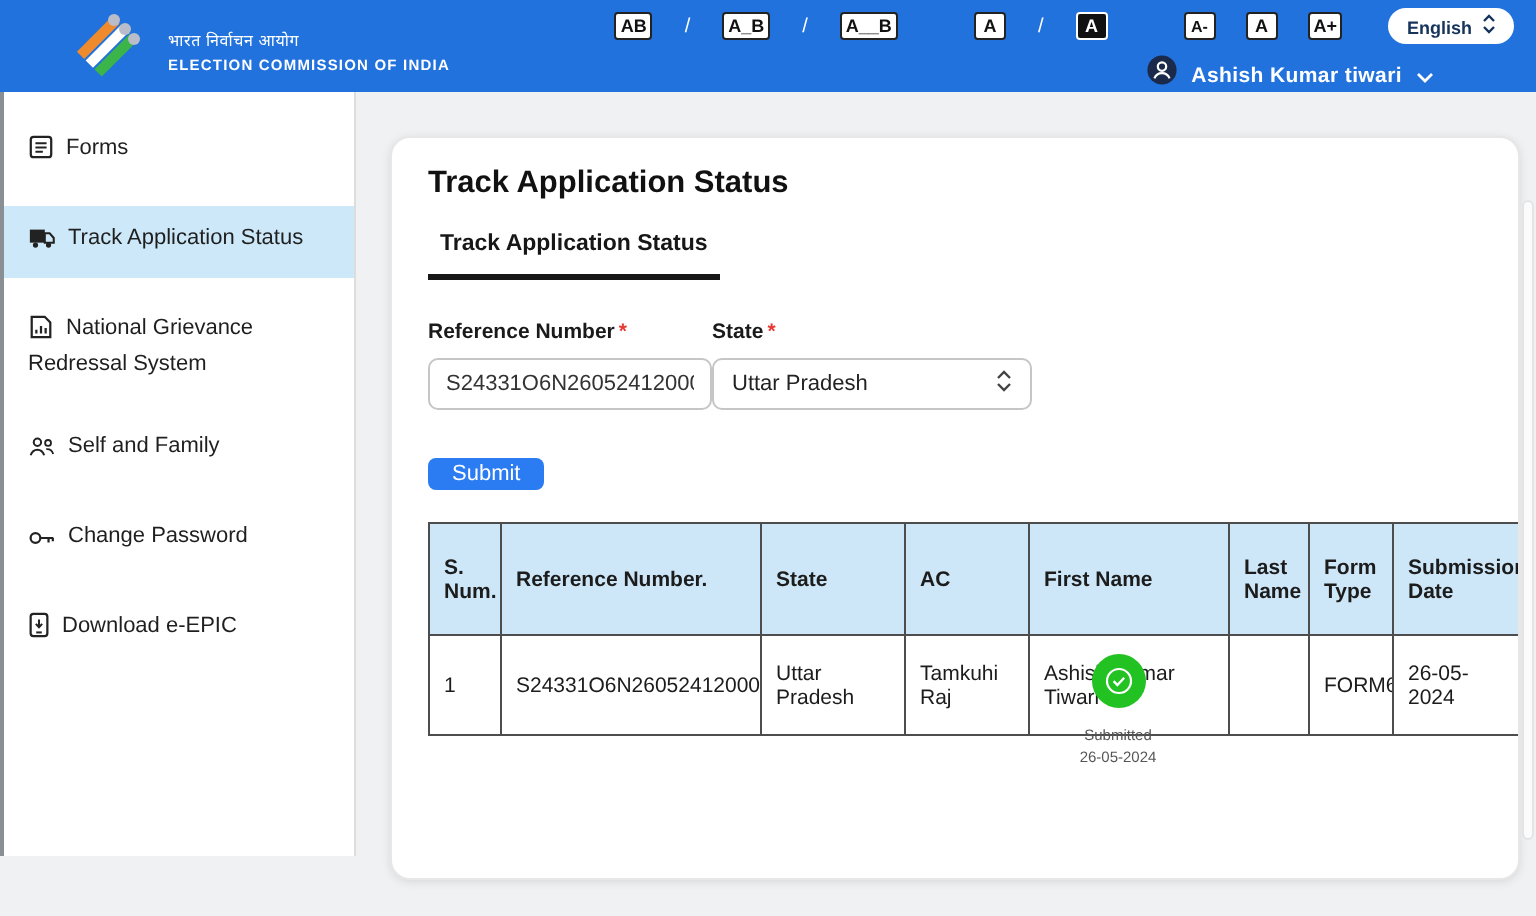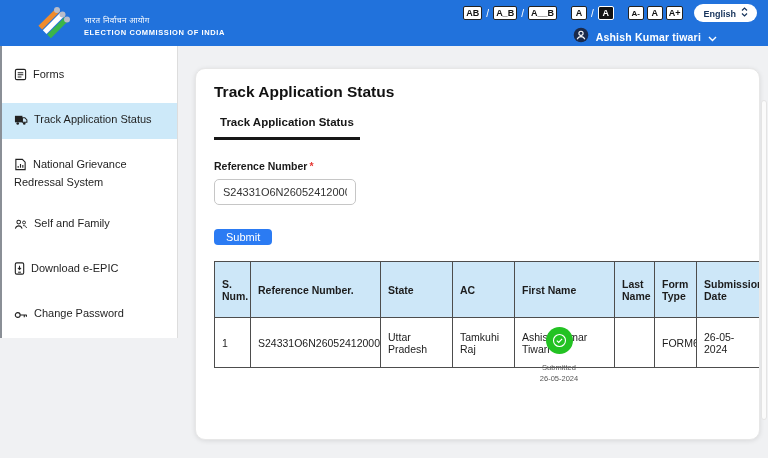--- a/index.html
+++ b/index.html
@@ -9,35 +9,35 @@
   
   .topbar { position:absolute; top:0; left:0; width:768px; height:46px; background:#2172dc; color:#fff; }
   .brand { position:absolute; left:36px; top:5px; display:flex; align-items:center; }
   .brand-text { margin-left:12px; }
   .brand-text .hi { font-size:8px; letter-spacing:.3px; }
   .brand-text .en { font-size:7.5px; font-weight:bold; letter-spacing:.6px; margin-top:3px; }
   .portal { position:absolute; left:408px; top:9px; transform:translateX(-50%); text-align:center; }
   .portal .hi { font-size:7.5px; }
   .portal .en { font-size:7.5px; font-weight:bold; letter-spacing:.5px; margin-top:4px; }
   .hdr-right { position:absolute; right:11px; top:4px; }
-  .acc-row { display:flex; align-items:center; gap:3px; }
+  .acc-row { display:flex; align-items:center; gap:15px; }
   .acc-btn { display:inline-flex; align-items:center; justify-content:center; min-width:16px; height:14px;
              padding:0 2px; background:#fff; color:#111; border:1px solid #222; border-radius:2px;
              font-size:9px; font-weight:bold; cursor:pointer; }
   .acc-btn.dark { background:#111; color:#fff; border-color:#fff; }
   .acc-btn.small { font-size:8px; }
   .acc-sep { font-size:10px; color:#fff; margin:0 1px; }
   .acc-gap { width:8px; }
   .lang-btn { display:inline-flex; align-items:flex-end; gap:5px; margin-left:8px; background:#fff; color:#16335b;
               border:none; border-radius:10px; padding:3px 9px; font-size:9px; font-weight:bold; cursor:pointer; }
   .user-row { display:flex; align-items:center; gap:7px; justify-content:flex-end; margin-top:5px; margin-right:40px; cursor:pointer; }
   .user-row .uname { font-size:10.5px; font-weight:bold; letter-spacing:.2px; }
 
   
-  .sidebar { position:absolute; top:46px; left:0; width:178px; height:292px; background:#fff;
+  .sidebar { position:absolute; top:46px; left:0; width:178px; height:382px; background:#fff;
              border-right:1px solid #ddd; border-left:2px solid #8a8f96; padding-top:12px; }
   .side-item { display:block; padding:9px 10px 9px 12px; margin-bottom:9px; font-size:11px; color:#1f1f1f;
                line-height:1.35; cursor:pointer; }
   .side-item.active { background:#cde9f9; }
   .side-item .sicon { display:inline-block; vertical-align:-3px; margin-right:6px; color:#222; }
 
   
   .card { position:absolute; left:195px; top:68px; width:565px; height:372px; background:#fff;
           border:1px solid #e7e7e7; border-radius:10px; box-shadow:0 1px 5px rgba(0,0,0,.10);
           padding:14px 0 0 18px; overflow:hidden; }
@@ -172,47 +172,60 @@
       <svg width="14" height="11" viewBox="0 0 15 12">
           <circle cx="5" cy="3.4" r="2" fill="none" stroke="currentColor" stroke-width="1.1"></circle>
           <path d="M1.3 10.5c.7-2 2.1-3 3.7-3s3 1 3.7 3" fill="none" stroke="currentColor" stroke-width="1.1"></path>
           <circle cx="10.8" cy="3.8" r="1.6" fill="none" stroke="currentColor" stroke-width="1"></circle>
           <path d="M9.8 7.2c1.8-.2 3.2.8 3.8 2.6" fill="none" stroke="currentColor" stroke-width="1"></path>
         </svg>
     </span><span>Self and Family</span>
   </div>
   <div class="side-item">
     <span class="sicon">
+      <svg width="14" height="10" viewBox="0 0 15 10">
+          <circle cx="4" cy="5" r="2.6" fill="none" stroke="currentColor" stroke-width="1.2"></circle>
+          <path d="M6.6 5h7M11 5v2.4M13.3 5v1.8" stroke="currentColor" stroke-width="1.2"></path>
+        </svg>
+    </span><span>Change Password</span>
+  </div>
+  <div class="side-item">
+    <span class="sicon">
       <svg width="11" height="13" viewBox="0 0 11 14">
           <rect x="1" y="1" width="9" height="12" rx="1.5" fill="none" stroke="currentColor" stroke-width="1.2"></rect>
           <path d="M5.5 4v4M3.8 6.4 5.5 8.2 7.2 6.4" fill="none" stroke="currentColor" stroke-width="1.1"></path>
           <path d="M4 11h3" stroke="currentColor" stroke-width="1.1"></path>
         </svg>
     </span><span>Download e-EPIC</span>
-  </div>
-  <div class="side-item">
-    <span class="sicon">
-      <svg width="14" height="10" viewBox="0 0 15 10">
-          <circle cx="4" cy="5" r="2.6" fill="none" stroke="currentColor" stroke-width="1.2"></circle>
-          <path d="M6.6 5h7M11 5v2.4M13.3 5v1.8" stroke="currentColor" stroke-width="1.2"></path>
-        </svg>
-    </span><span>Change Password</span>
   </div>
 </nav>
 
 <main class="card">
   <h1 class="page-title">Track Application Status</h1>
   <div class="tab">Track Application Status</div>
 
   <div class="form-row">
     <div>
       <div class="f-label">
         <span>Reference Number</span><span class="req">*</span>
       </div>
       <input class="text-input" type="text" value="S24331O6N2605241200044" style="">
+    </div>
+    <div>
+      <div class="f-label">
+        <span>State</span><span class="req">*</span>
+      </div>
+      <div class="select-box">
+        <span>Uttar Pradesh</span>
+        <span>
+          <svg width="8" height="11" viewBox="0 0 8 11">
+              <path d="M1 4 4 1l3 3M1 7l3 3 3-3" fill="none" stroke="#444" stroke-width="1.2"></path>
+            </svg>
+        </span>
+      </div>
     </div>
   </div>
 
   <button class="submit-btn">Submit</button>
 
   <table class="results">
     <colgroup>
       <col style="width:36px">
         <col style="width:130px">
         <col style="width:72px">

